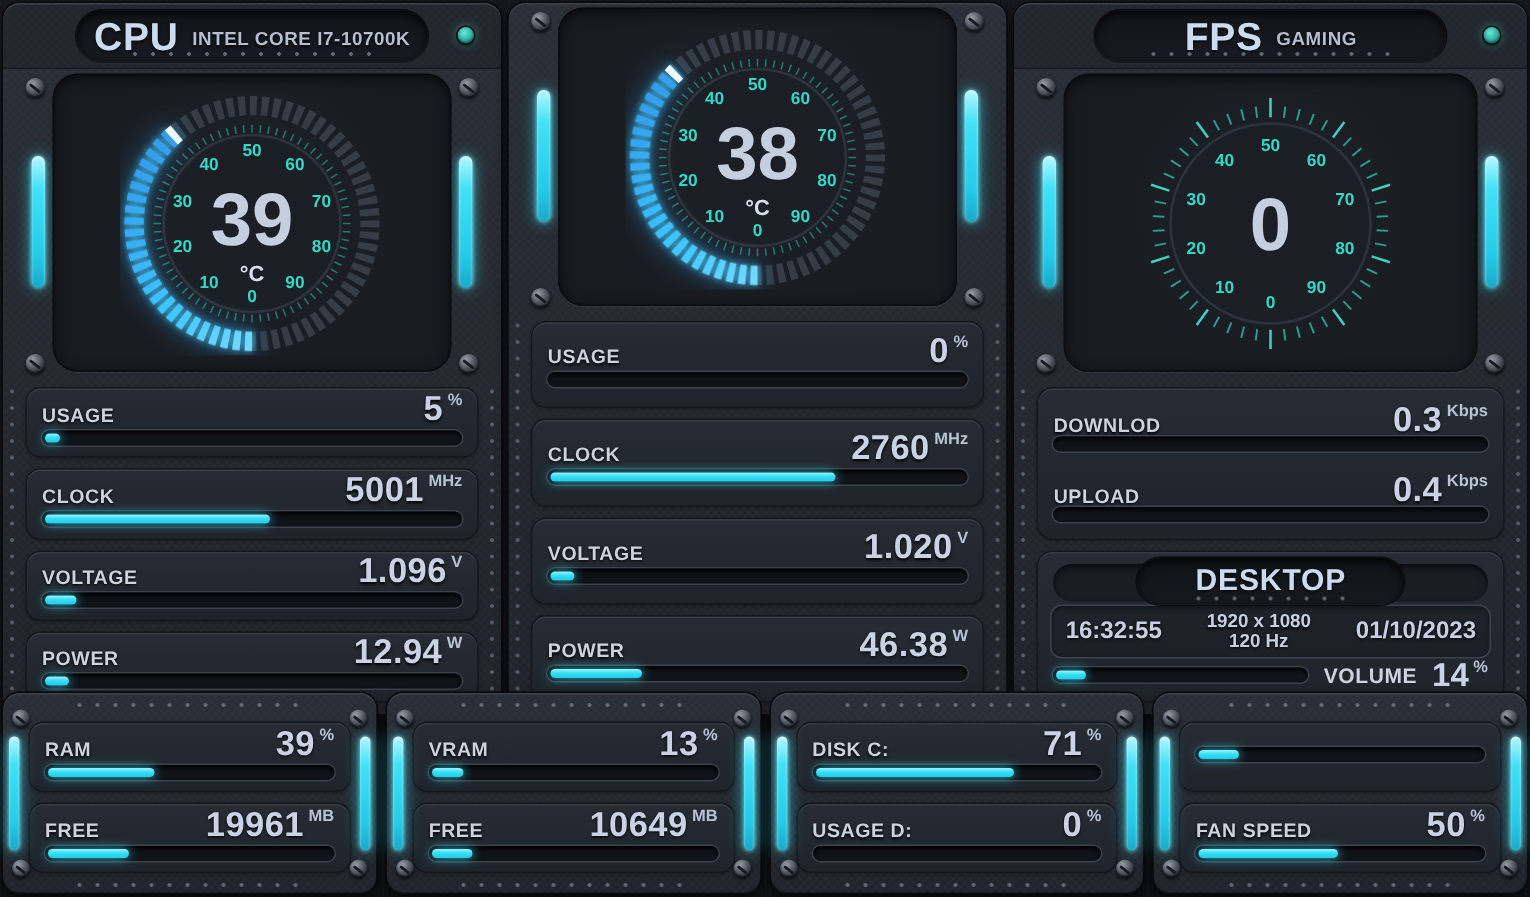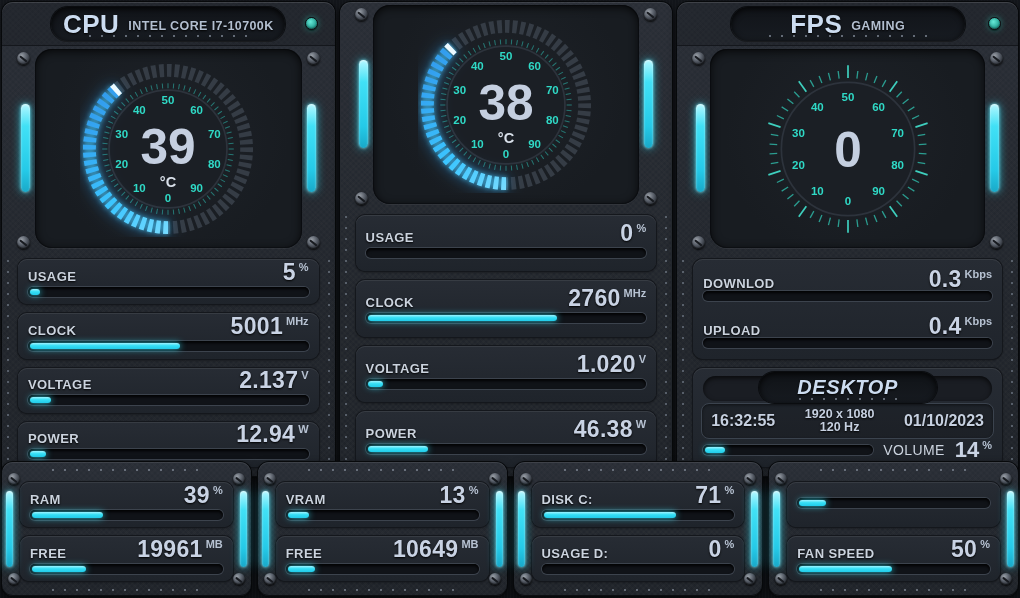--- a/index.html
+++ b/index.html
@@ -98,37 +98,37 @@
 
   
   .net-card{flex:none;height:100px;border-radius:10px;padding:7px 10px 0;
     background:linear-gradient(180deg,#272c34,#1f242b);
     box-shadow:0 0 0 1px #14171c, inset 0 1px 0 rgba(255,255,255,.08), 0 1px 3px rgba(0,0,0,.5);
     display:flex;flex-direction:column;justify-content:space-around;}
   .desk-card{flex:none;height:99px;border-radius:10px;padding:4px 8px 5px;
     background:linear-gradient(180deg,#272c34,#1f242b);
     box-shadow:0 0 0 1px #14171c, inset 0 1px 0 rgba(255,255,255,.08), 0 1px 3px rgba(0,0,0,.5);
     display:flex;flex-direction:column;justify-content:space-between;}
-  .dpill-row{position:relative;height:32px;font-style:italic;}
+  .dpill-row{position:relative;height:32px;}
   .dwing{position:absolute;left:2px;right:2px;top:4px;height:25px;border-radius:13px;background:#1a1d23;
     box-shadow:inset 0 2px 5px rgba(0,0,0,.7);}
   .dpill{position:absolute;left:50%;transform:translateX(-50%);top:0;width:178px;height:31px;
     background:linear-gradient(180deg,#101317,#161a20);border-radius:16px;
     box-shadow:inset 0 2px 6px rgba(0,0,0,.85), 0 0 0 1px #0a0c0f, 0 1px 0 rgba(255,255,255,.06);
     display:flex;align-items:center;justify-content:center;}
   .dpill span{font-size:20px;font-weight:bold;color:#ccdcf0;letter-spacing:.6px;text-shadow:0 1px 2px #000;}
   .dpill .stitch-h{width:100px;bottom:2px;}
   .info-row{height:31px;border-radius:8px;border:1px solid #3b434e;background:rgba(0,0,0,.14);
     box-shadow:inset 0 1px 3px rgba(0,0,0,.5);
     display:flex;align-items:center;justify-content:space-between;padding:17px 9px;}
   .info-side{font-size:16px;font-weight:bold;color:#c6d0e0;text-shadow:0 1px 2px #000;}
   .info-center{text-align:center;font-size:12.5px;font-weight:bold;color:#c6d0e0;line-height:13px;text-shadow:0 1px 2px #000;}
   .vol-row{display:flex;align-items:center;height:24px;gap:10px;padding:0 2px;}
   .vol-row .bar{width:170px;flex:none;margin-bottom:0;}
-  .vol-label{margin-left:auto;font-size:14px;font-weight:normal;color:#cbd3de;letter-spacing:.4px;}
+  .vol-label{margin-left:auto;font-size:14px;font-weight:bold;color:#cbd3de;letter-spacing:.4px;}
   .vol-value{display:flex;align-items:flex-start;gap:3px;line-height:1;}
   .vol-value b{font-size:22px;color:#c9d3e4;} .vol-value .unit{font-size:11px;font-weight:bold;color:#b7c2d2;padding-top:1px;}
 
   
   .panel-bot{display:flex;flex-direction:column;gap:9px;padding:20px 18px 15px;}
   .panel-bot .stitch-top{position:absolute;top:6px;left:50%;transform:translateX(-50%);width:150px;height:4px;
     background-image:radial-gradient(circle at 2px 2px, rgba(165,175,190,.5) 1px, transparent 1.5px);
     background-size:12px 4px;background-repeat:repeat-x;}
   .panel-bot .stitch-bottom{position:absolute;bottom:4px;left:50%;transform:translateX(-50%);width:150px;height:4px;
     background-image:radial-gradient(circle at 2px 2px, rgba(165,175,190,.5) 1px, transparent 1.5px);
@@ -289,21 +289,21 @@
               </span>
           </div>
           <div class="bar">
               <i style="width: calc(55% - 4px);"></i>
             </div>
         </div>
         <div class="stat-card">
           <div class="stat-row">
             <span class="stat-label">VOLTAGE</span>
             <span class="stat-value">
-                <b>2.137</b>
+                <b>1.096</b>
                 <span class="unit">V</span>
               </span>
           </div>
           <div class="bar">
               <i style="width: calc(9% - 4px);"></i>
             </div>
         </div>
         <div class="stat-card">
           <div class="stat-row">
             <span class="stat-label">POWER</span>

